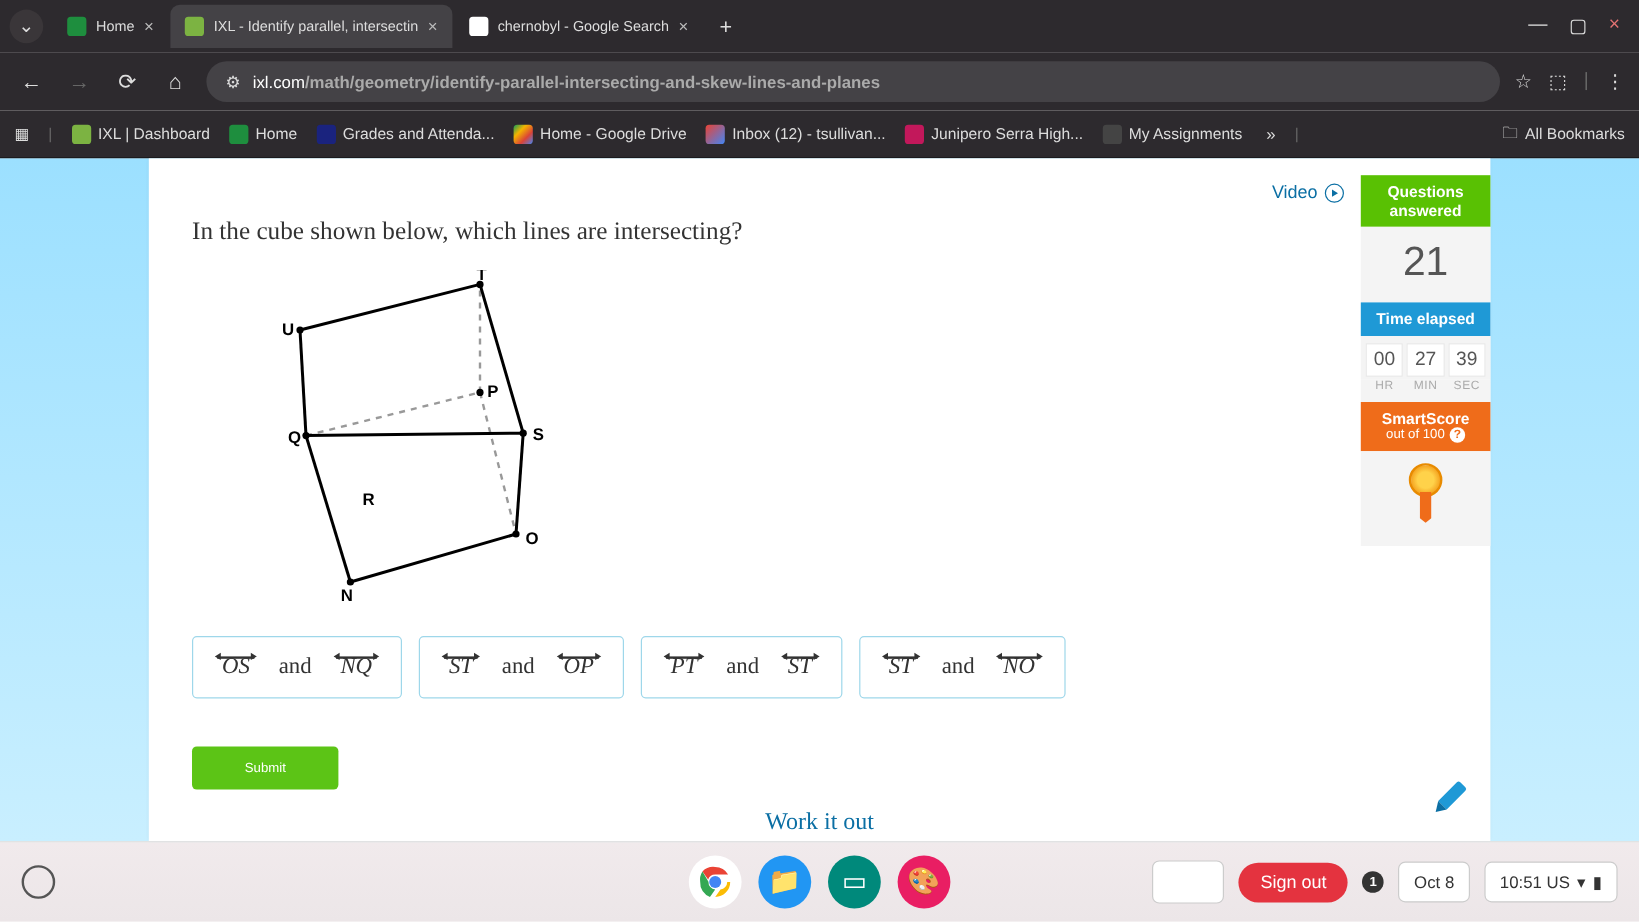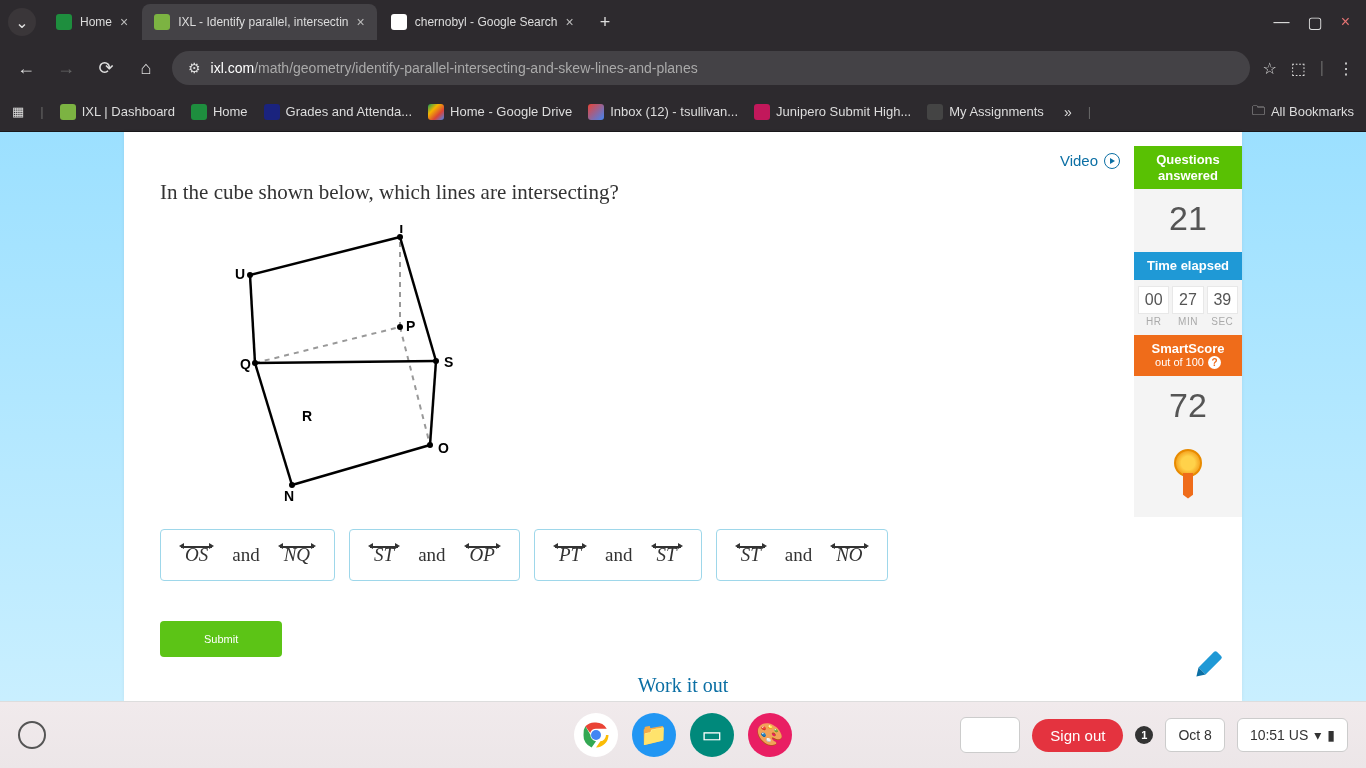--- a/index.html
+++ b/index.html
@@ -14,21 +14,21 @@
 .tab .tab-title { white-space: nowrap; overflow: hidden; text-overflow: ellipsis; flex: 1; }
 .tab .close { color: #bbb; font-size: 14px; }
 .tab-add { color: #ddd; font-size: 18px; padding: 0 12px; }
 .window-controls { margin-left: auto; display: flex; gap: 18px; color: #ddd; padding-right: 8px; }
 
 .browser-nav { background: #2d2a2e; height: 48px; display: flex; align-items: center; padding: 0 12px; gap: 12px; }
 .nav-btn { color: #ddd; font-size: 18px; width: 28px; text-align: center; }
 .nav-btn.disabled { color: #666; }
 .url-bar { flex: 1; background: #444246; border-radius: 20px; height: 34px; display: flex; align-items: center; padding: 0 16px; color: #ddd; font-size: 14px; gap: 10px; }
 .url-bar .domain { color: #fff; }
-.url-bar .path { color: #aaa; }
+.url-bar .path { color: #aaa; font-weight: bold; }
 .nav-right { display: flex; align-items: center; gap: 14px; color: #ddd; }
 
 .bookmarks-bar { background: #2d2a2e; height: 40px; display: flex; align-items: center; padding: 0 12px; gap: 16px; color: #ddd; font-size: 13px; border-bottom: 1px solid #1a181b;}
 .bm { display: flex; align-items: center; gap: 6px; white-space: nowrap; }
 .bm .bm-icon { width: 16px; height: 16px; border-radius: 3px; flex: none; }
 .bm-sep { color: #666; }
 .bm-overflow { margin-left: 4px; font-size: 14px; }
 .all-bm { margin-left: auto; display: flex; align-items: center; gap: 6px; }
 
 
@@ -149,21 +149,21 @@
   <div class="bm">
       <span class="bm-icon" style="background:linear-gradient(135deg,#0f9d58,#f4b400,#db4437,#4285f4)"></span>
       <span>Home - Google Drive</span>
     </div>
   <div class="bm">
       <span class="bm-icon" style="background:linear-gradient(135deg,#ea4335,#4285f4)"></span>
       <span>Inbox (12) - tsullivan...</span>
     </div>
   <div class="bm">
       <span class="bm-icon" style="background:#c2185b"></span>
-      <span>Junipero Submit High...</span>
+      <span>Junipero Serra High...</span>
     </div>
   <div class="bm">
       <span class="bm-icon" style="background:#444"></span>
       <span>My Assignments</span>
     </div>
   <span class="bm-overflow">»</span>
   <span class="bm-sep">|</span>
   <div class="all-bm">
       <span>🗀</span>
       <span>All Bookmarks</span>
@@ -192,21 +192,20 @@
           <span>MIN</span>
           <span>SEC</span>
         </div>
         <div class="stat-hdr orange">
           <div>SmartScore</div>
           <div class="smart-sub">
               <span>out of 100</span>
               <span class="qmark">?</span>
             </div>
         </div>
-        <div class="stat-val">72</div>
         <div class="ribbon-wrap">
           <div class="ribbon"><div class="medal"></div><div class="tail"></div></div>
         </div>
       </div>
     </div>
 
     <div class="question">In the cube shown below, which lines are intersecting?</div>
 
     <div class="cube-wrap">
       <svg class="cube-svg" viewBox="0 0 260 280">

